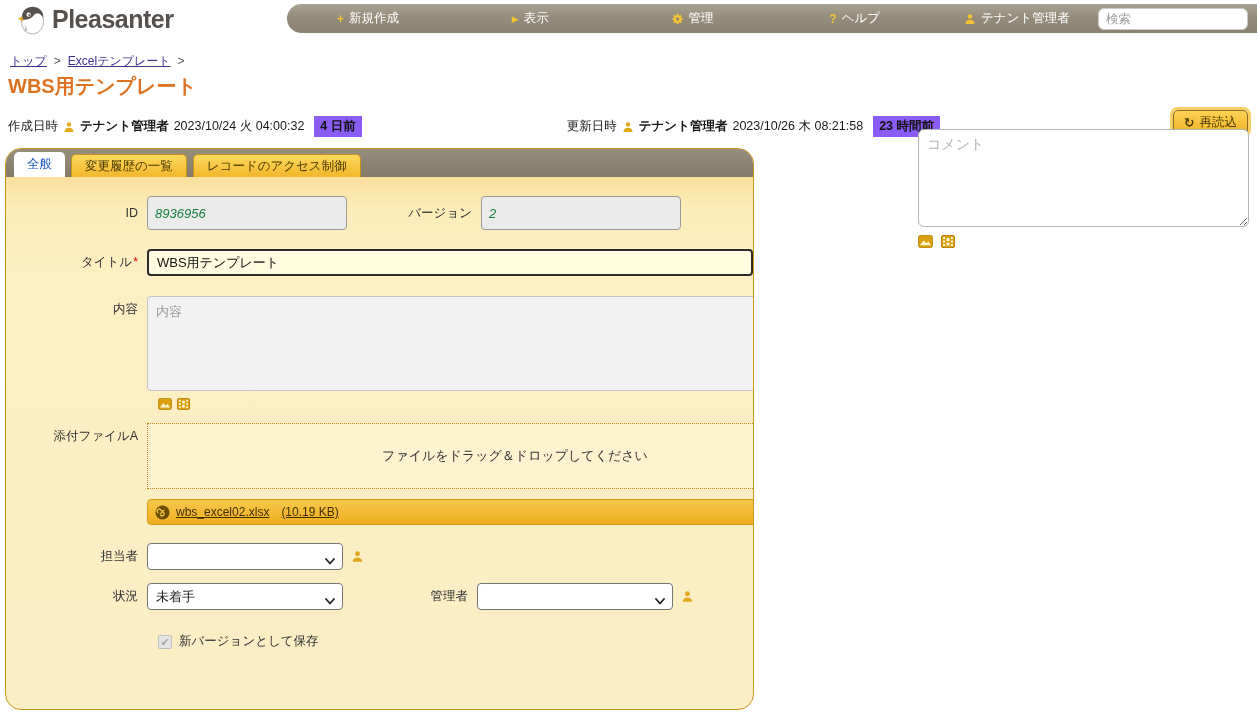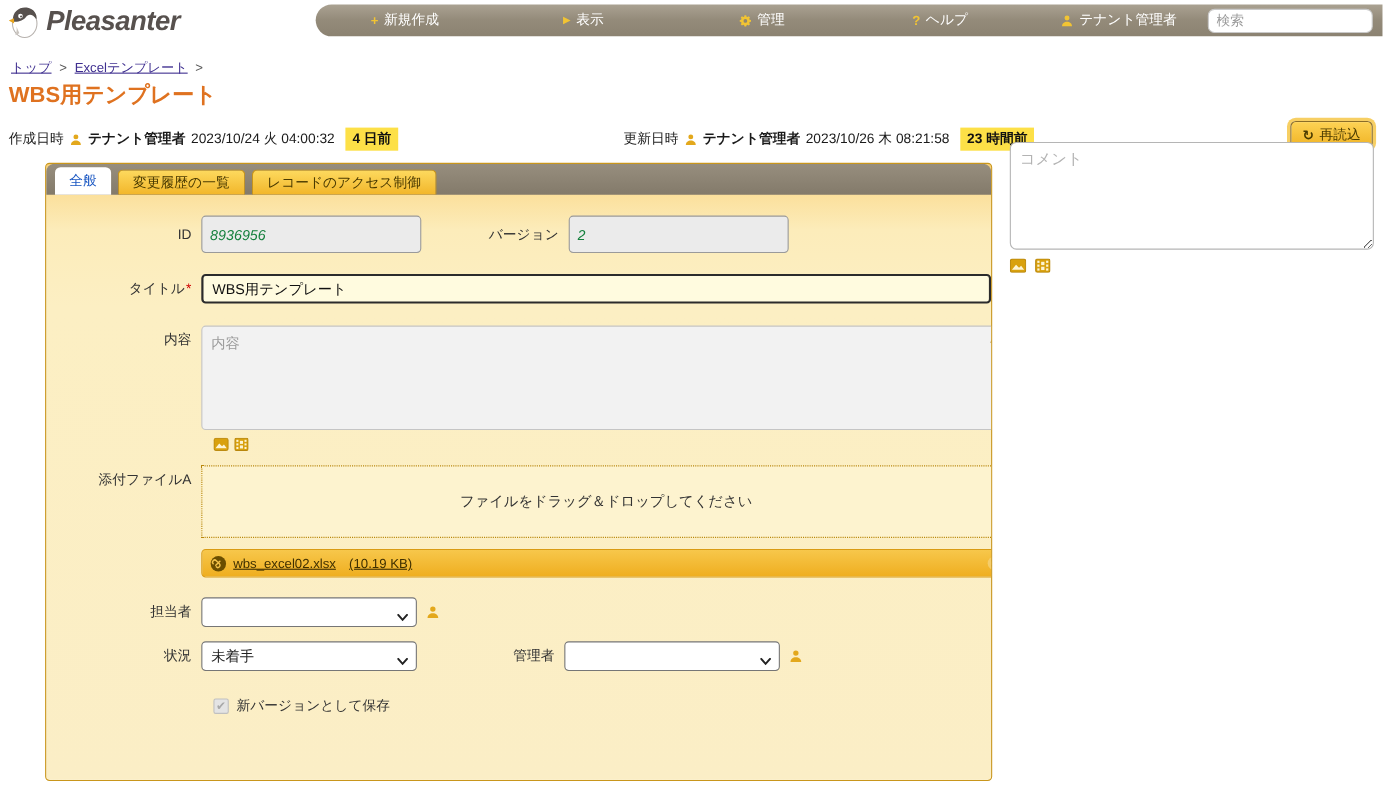--- a/index.html
+++ b/index.html
@@ -1,21 +1,21 @@
 <!DOCTYPE html>
 <html><head>
 <meta charset="utf-8">
 <style>
   * { box-sizing: border-box; margin: 0; padding: 0; }
   html,body { width:1257px; height:725px; background:#fff; overflow:hidden;
     font-family:"Liberation Sans","DejaVu Sans",sans-serif; font-size:12.5px; color:#222; position:relative; }
 
   
   .header { position:absolute; top:0; left:0; width:1257px; height:42px; background:#fff; }
-  .logo { position:absolute; left:6px; top:4px; display:flex; align-items:center; gap:5px;font-style:italic; }
+  .logo { position:absolute; left:16px; top:4px; display:flex; align-items:center; gap:5px; }
   .logo-text { font-size:25px; font-weight:bold; color:#57514e; letter-spacing:-0.5px; }
   .navbar { position:absolute; left:287px; top:4px; width:970px; height:29px;
     border-radius:15px 0 0 15px;
     background:linear-gradient(#aaa292 0%, #948b7a 48%, #8b8271 100%);
     display:flex; align-items:center; }
   .nav-item { flex:1; display:flex; justify-content:center; align-items:center; gap:5px;
     color:#fff; font-size:12.5px; cursor:pointer; white-space:nowrap; }
   .nav-glyph { color:#f2c433; font-weight:bold; font-size:12px; }
   .search-input { width:150px; height:22px; margin-right:9px; border:1px solid #c9c9c9;
     border-radius:6px; padding:0 7px; font-size:12.5px; color:#333; outline:none; }
@@ -26,30 +26,30 @@
   .breadcrumb a { color:#3f2f90; text-decoration:underline; cursor:pointer; margin-right:7px; }
   .crumb-sep { margin-right:7px; color:#555; }
   .page-title { position:absolute; top:73px; left:8px; font-size:20px; font-weight:bold; color:#df7220; }
 
   
   .meta-row { position:absolute; top:116px; left:8px; display:flex; align-items:center;
     font-size:12.5px; color:#1a1a1a; white-space:nowrap; }
   .meta-group { display:flex; align-items:center; gap:5px; }
   .meta-group.updated { margin-left:205px; }
   .meta-user { font-weight:bold; }
-  .meta-badge { background:#fde047; padding:2px 6px; font-weight:bold; margin-left:5px; color:#111; }
+  .meta-badge { background:#8b5cf6; padding:2px 6px; font-weight:bold; margin-left:5px; color:#111; }
   .reload-btn { position:absolute; top:110px; right:9px; height:25px; padding:0 10px;
     background:linear-gradient(#fdd254,#f0b324); border:1px solid #8a6d28; border-radius:5px;
     box-shadow:0 0 0 3px #f7cf63; color:#4a3b00; font-size:12.5px;
     display:flex; align-items:center; gap:5px; cursor:pointer; }
 
   
-  .panel { position:absolute; left:5px; top:148px; width:861px; height:562px;
-    border:1px solid #c9961c; border-radius:4px; overflow:hidden;
-    background:linear-gradient(180deg,#fad178 0px,#fbdf9a 26px,#fcecba 60px,#fcefc3 130px,#fbeec6 100%);margin-left:36px; }
+  .panel { position:absolute; left:5px; top:148px; width:749px; height:562px;
+    border:1px solid #c9961c; border-radius:16px; overflow:hidden;
+    background:linear-gradient(180deg,#fad178 0px,#fbdf9a 26px,#fcecba 60px,#fcefc3 130px,#fbeec6 100%); }
   .tabstrip { height:28px; background:linear-gradient(#978e7e,#837a6a);
     border-radius:7px 7px 0 0; display:flex; align-items:flex-end; padding-left:8px; gap:6px; }
   .tab { height:23px; line-height:22px; padding:0 13px; font-size:12.5px;
     border-radius:5px 5px 0 0; cursor:pointer; white-space:nowrap; }
   .tab.active { background:#fff; color:#1a57c2; height:25px; line-height:25px; }
   .tab.inactive { background:linear-gradient(#fdd95e,#f2b62a); color:#4a3a00; border:1px solid #c8951a; border-bottom:none; }
 
   .panel-body { padding:19px 0 0 11px; }
   .frow { display:flex; align-items:center; }
   .flabel { width:130px; text-align:right; padding-right:9px; color:#333; flex-shrink:0; }

